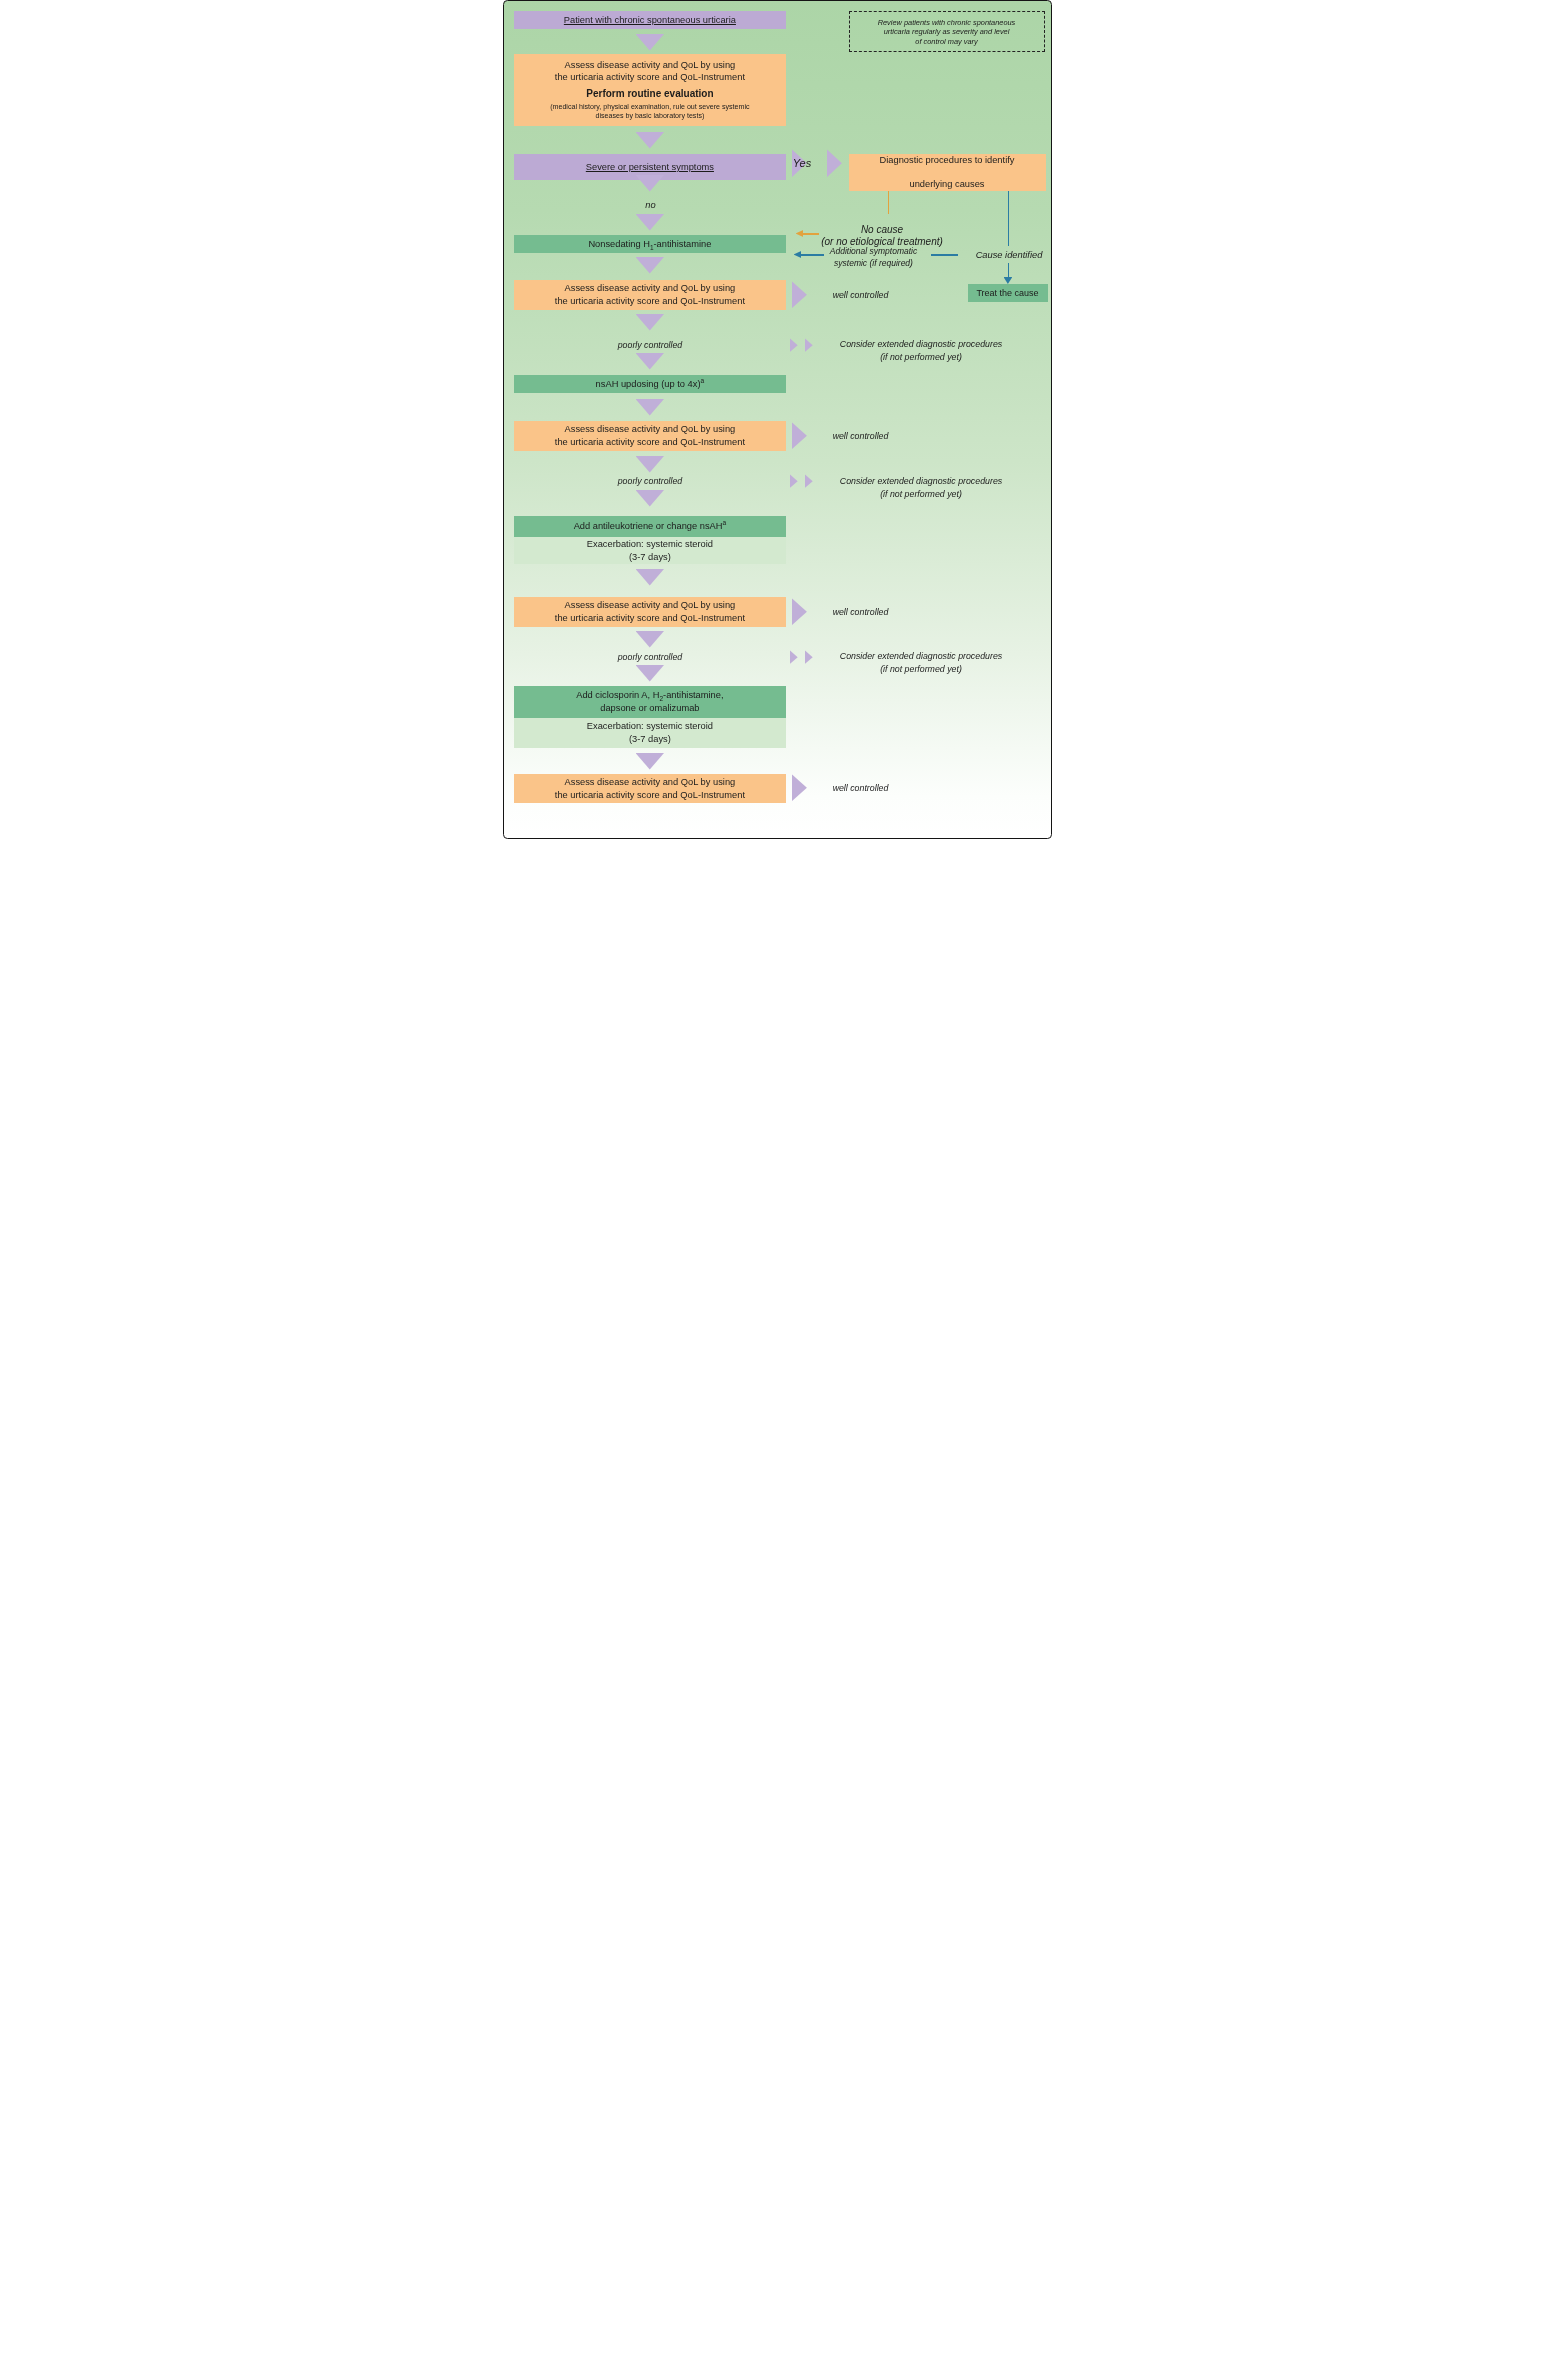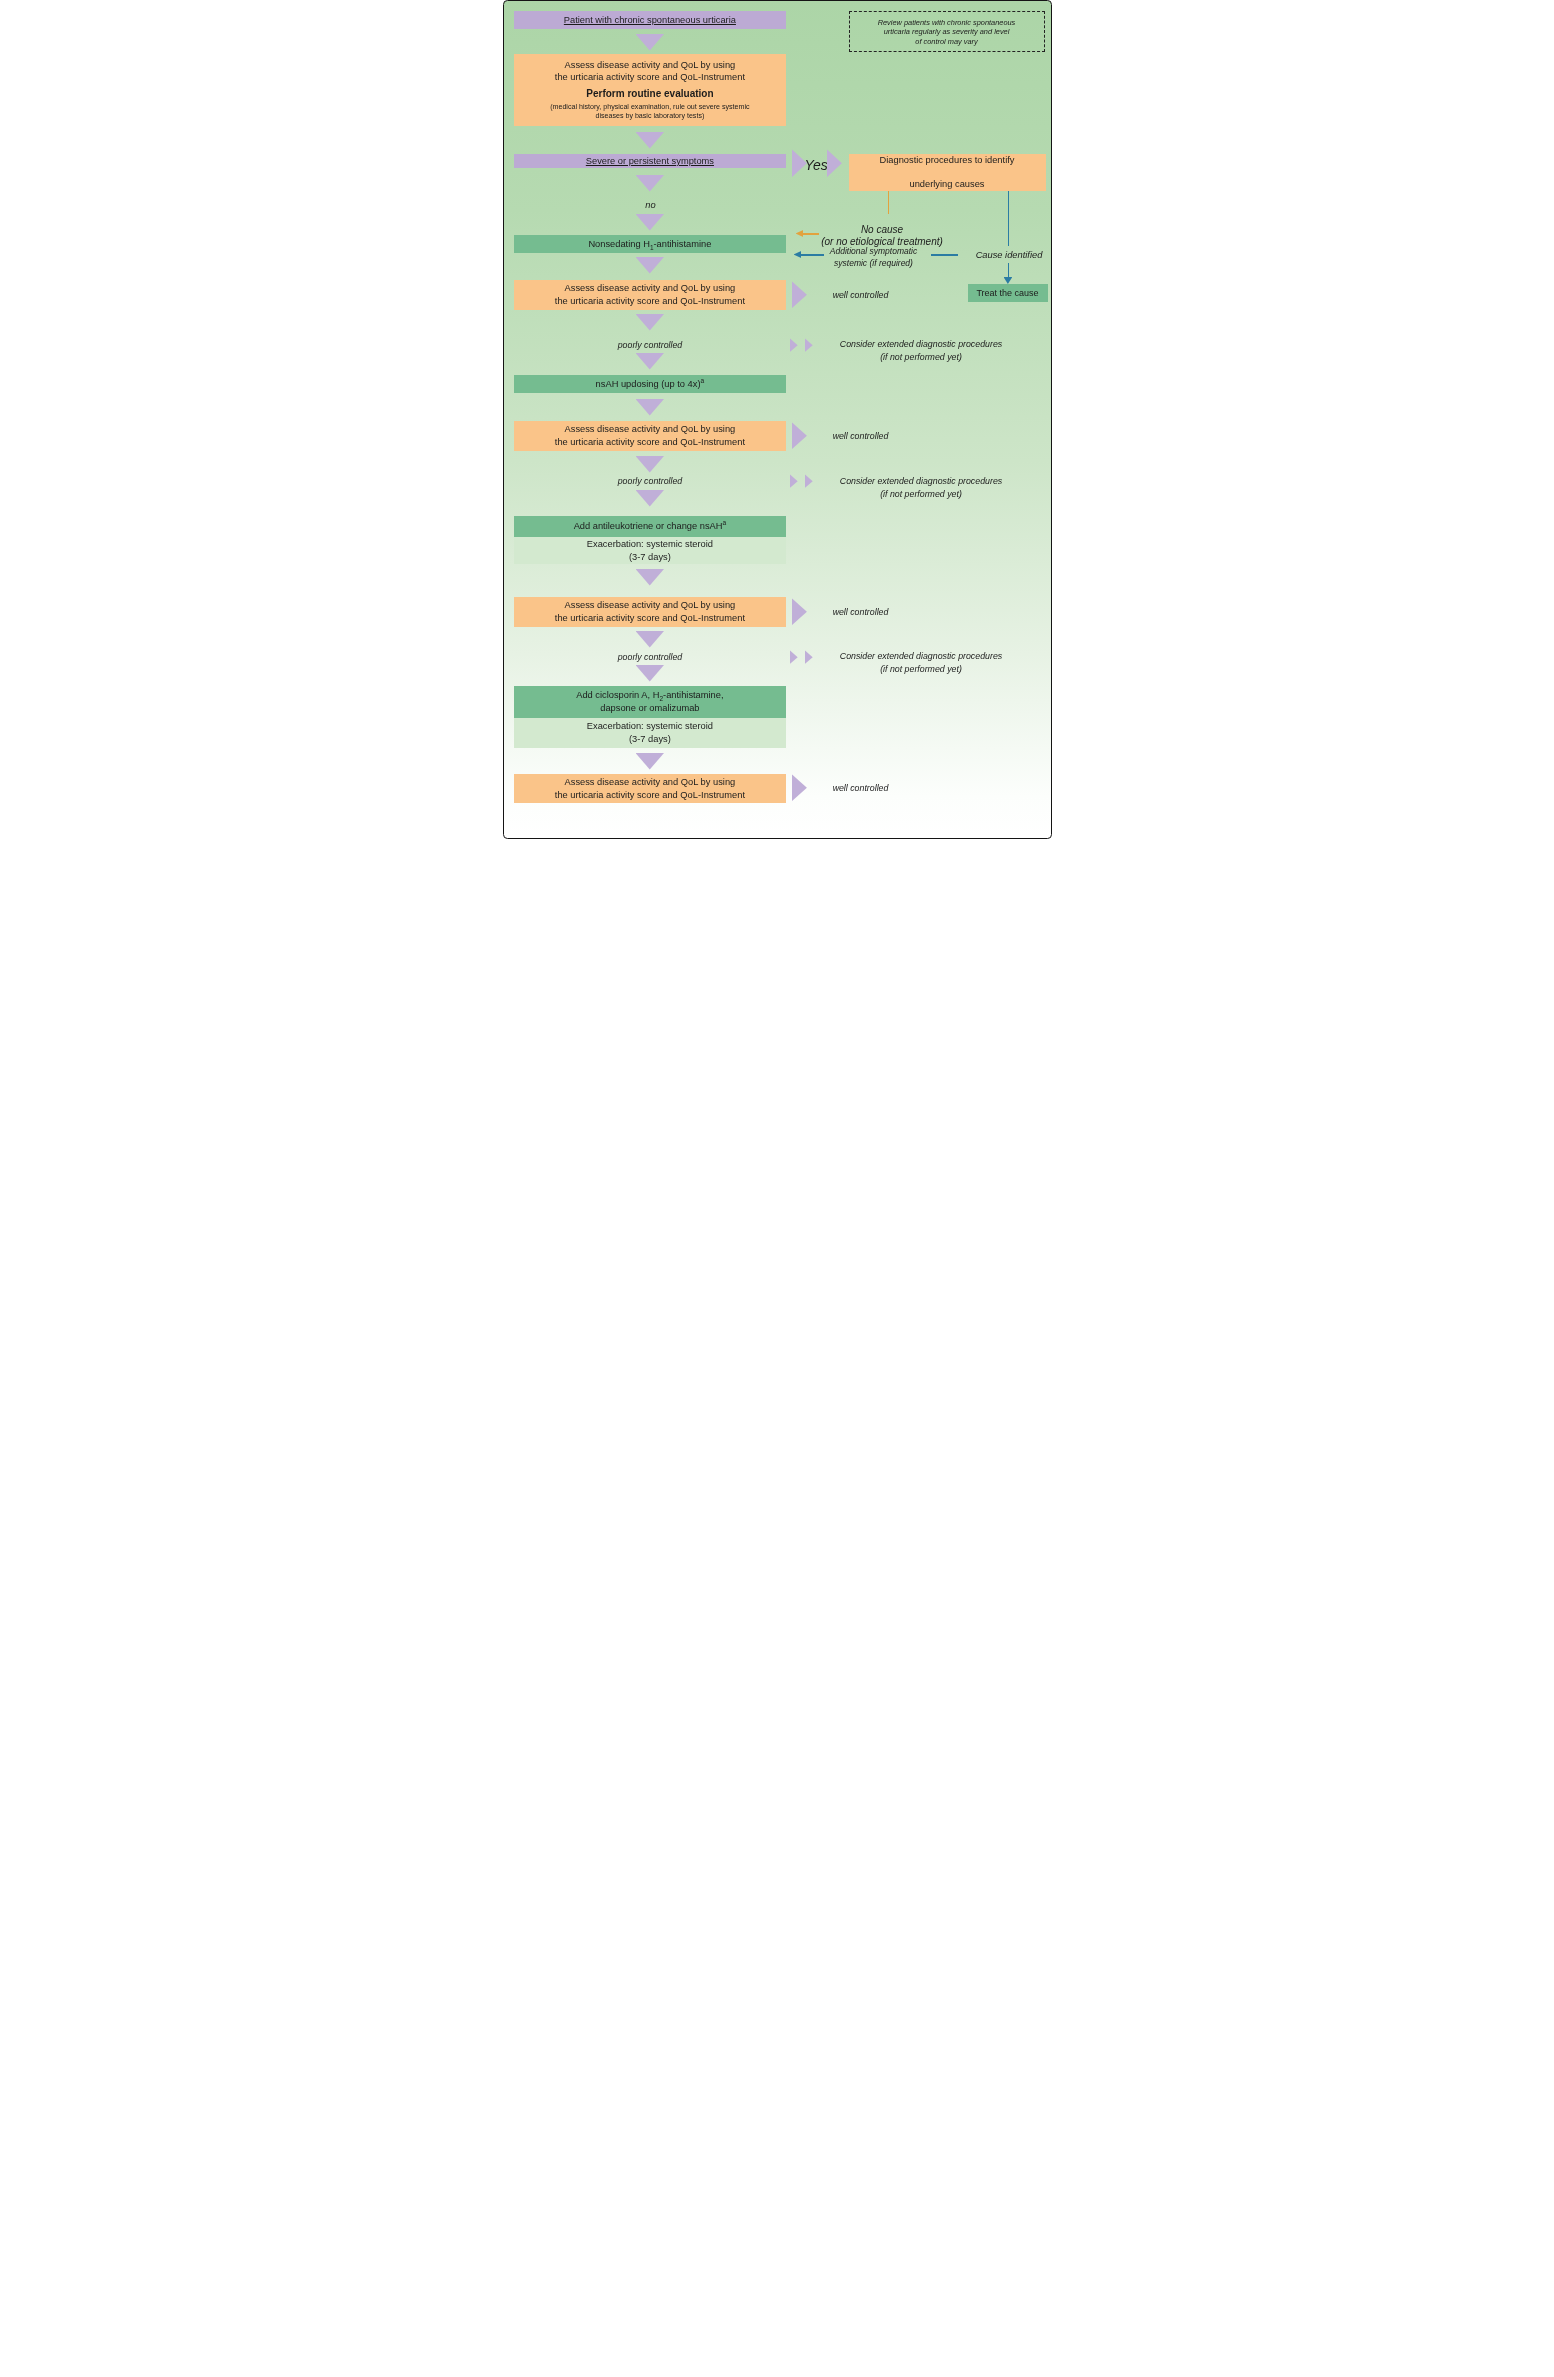--- a/index.html
+++ b/index.html
@@ -54,26 +54,26 @@
   <div class="box main orange" style="top:53px;height:72px;">
     <div class="t17">Assess disease activity and QoL by using</div>
     <div class="t17">the urticaria activity score and QoL-Instrument</div>
     <div class="bold" style="font-size:10px;line-height:13px;margin-top:3px;">Perform routine evaluation</div>
     <div class="small" style="margin-top:2.7px;">(medical history, physical examination, rule out severe systemic</div>
     <div class="small">diseases by basic laboratory tests)</div>
   </div>
 
   <div class="arrd" style="top:131px;"></div>
 
-  <div class="box main purple t17" style="top:153px;height:14px;">
+  <div class="box main purple t17" style="top:153px;height:26px;">
     <div>Severe or persistent symptoms</div>
   </div>
 
   <div class="trir" style="left:288px;top:148px;height:28.5px;"></div>
-  <div class="lbl" style="left:301px;top:156px;width:21px;font-size:14px;">Yes</div>
+  <div class="lbl" style="left:288px;top:156px;width:21px;font-size:11px;">Yes</div>
   <div class="trir" style="left:323px;top:148px;height:28.5px;"></div>
 
   <div class="box orange t17" style="left:345px;top:153px;width:197px;height:37px;justify-content:space-between;">
     <div>Diagnostic procedures to identify</div>
     <div>underlying causes</div>
   </div>
 
   <div class="arrd" style="top:174px;"></div>
   <div class="lbl" style="left:132px;top:199px;width:30px;font-size:9.3px;">no</div>
   <div class="arrd" style="top:213px;"></div>

